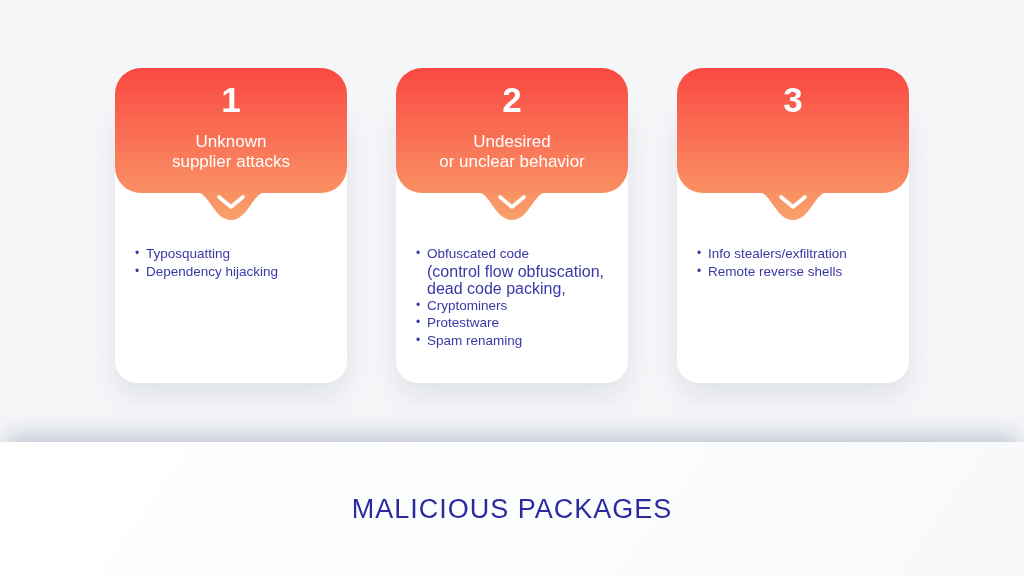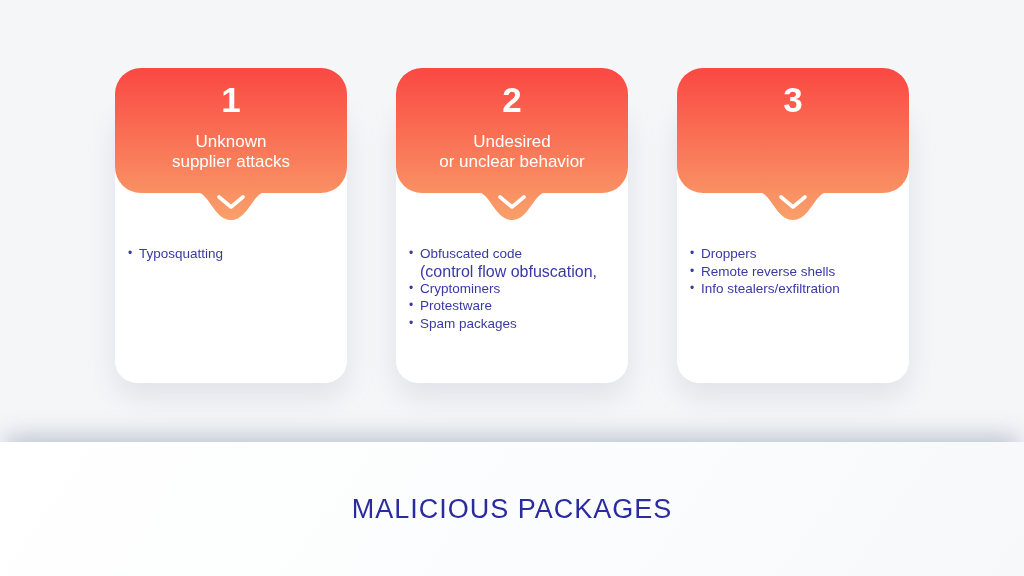--- a/index.html
+++ b/index.html
@@ -16,21 +16,21 @@
     background:var(--card-background,#fff);
     border-radius:22px;
     box-shadow:0 14px 28px rgba(140,152,175,.20);
   }
   .hdr-svg{position:absolute;top:0;left:0;width:232px;height:152px;}
   .hdr-text{position:absolute;top:0;left:0;width:232px;text-align:center;color:#fff;pointer-events:none;}
   .card-number{margin-top:12px;font-size:35px;font-weight:bold;line-height:40px;}
   .card-title{margin-top:12px;font-size:17px;font-weight:normal;line-height:20px;}
   
   .bullet-list{
-    position:absolute;top:177px;left:13px;right:6px;
+    position:absolute;top:177px;left:20px;right:6px;
     color:var(--bullet-text,#3939a6);
     font-size:13.5px;line-height:17.5px;
   }
   .bullet-item{position:relative;padding-left:11px;}
   .bullet-item::before{
     content:"\2022";position:absolute;left:0;top:0;
     font-size:12px;color:var(--bullet-text,#3939a6);
   }
   .bullet-sub{margin-left:11px;font-size:16px;line-height:17px;}
   
@@ -65,20 +65,21 @@
     </svg>
     <div class="hdr-text">
       <div class="card-number">1</div>
       <div class="card-title">
         <div>Unknown</div>
         <div>supplier attacks</div>
       </div>
     </div>
     <div class="bullet-list">
       <div class="bullet-item">Typosquatting</div>
+      <div class="bullet-item">Dependency hijacking</div>
     </div>
   </div>
 
   <div class="card" style="left:396px">
     <div class="card-body"></div>
     <svg class="hdr-svg" viewBox="0 0 232 152" aria-hidden="true">
       <defs>
         <linearGradient id="g2" x1="0" y1="0" x2="0" y2="152" gradientUnits="userSpaceOnUse">
           <stop offset="0" stop-color="#FA4843"></stop>
           <stop offset="1" stop-color="#F9A06A"></stop>
@@ -91,46 +92,46 @@
     <div class="hdr-text">
       <div class="card-number">2</div>
       <div class="card-title">
         <div>Undesired</div>
         <div>or unclear behavior</div>
       </div>
     </div>
     <div class="bullet-list">
       <div class="bullet-item">Obfuscated code</div>
       <div class="bullet-sub">(control flow obfuscation,</div>
+      <div class="bullet-sub">dead code packing,</div>
       <div class="bullet-item">Cryptominers</div>
       <div class="bullet-item">Protestware</div>
-      <div class="bullet-item">Spam packages</div>
+      <div class="bullet-item">Spam renaming</div>
     </div>
   </div>
 
   <div class="card" style="left:677px">
     <div class="card-body"></div>
     <svg class="hdr-svg" viewBox="0 0 232 152" aria-hidden="true">
       <defs>
         <linearGradient id="g3" x1="0" y1="0" x2="0" y2="152" gradientUnits="userSpaceOnUse">
           <stop offset="0" stop-color="#FA4843"></stop>
           <stop offset="1" stop-color="#F9A06A"></stop>
         </linearGradient>
       </defs>
       <rect x="0" y="0" width="232" height="125" rx="26" fill="url(#g3)"></rect>
       <path d="M81,124 C94,124 99,152 116,152 C133,152 138,124 151,124 Z" fill="url(#g3)"></path>
       <polyline points="104,129 116,139 128,129" fill="none" stroke="#ffffff" stroke-width="3.6" stroke-linecap="round" stroke-linejoin="round"></polyline>
     </svg>
     <div class="hdr-text">
       <div class="card-number">3</div>
     </div>
     <div class="bullet-list">
-      <div class="bullet-item">Droppers</div>
+      <div class="bullet-item">Info stealers/exfiltration</div>
       <div class="bullet-item">Remote reverse shells</div>
-      <div class="bullet-item">Info stealers/exfiltration</div>
     </div>
   </div>
 
   <div class="footer-band">
     <div class="footer-title">MALICIOUS PACKAGES</div>
   </div>
 
 </div>
 
 </body></html>

